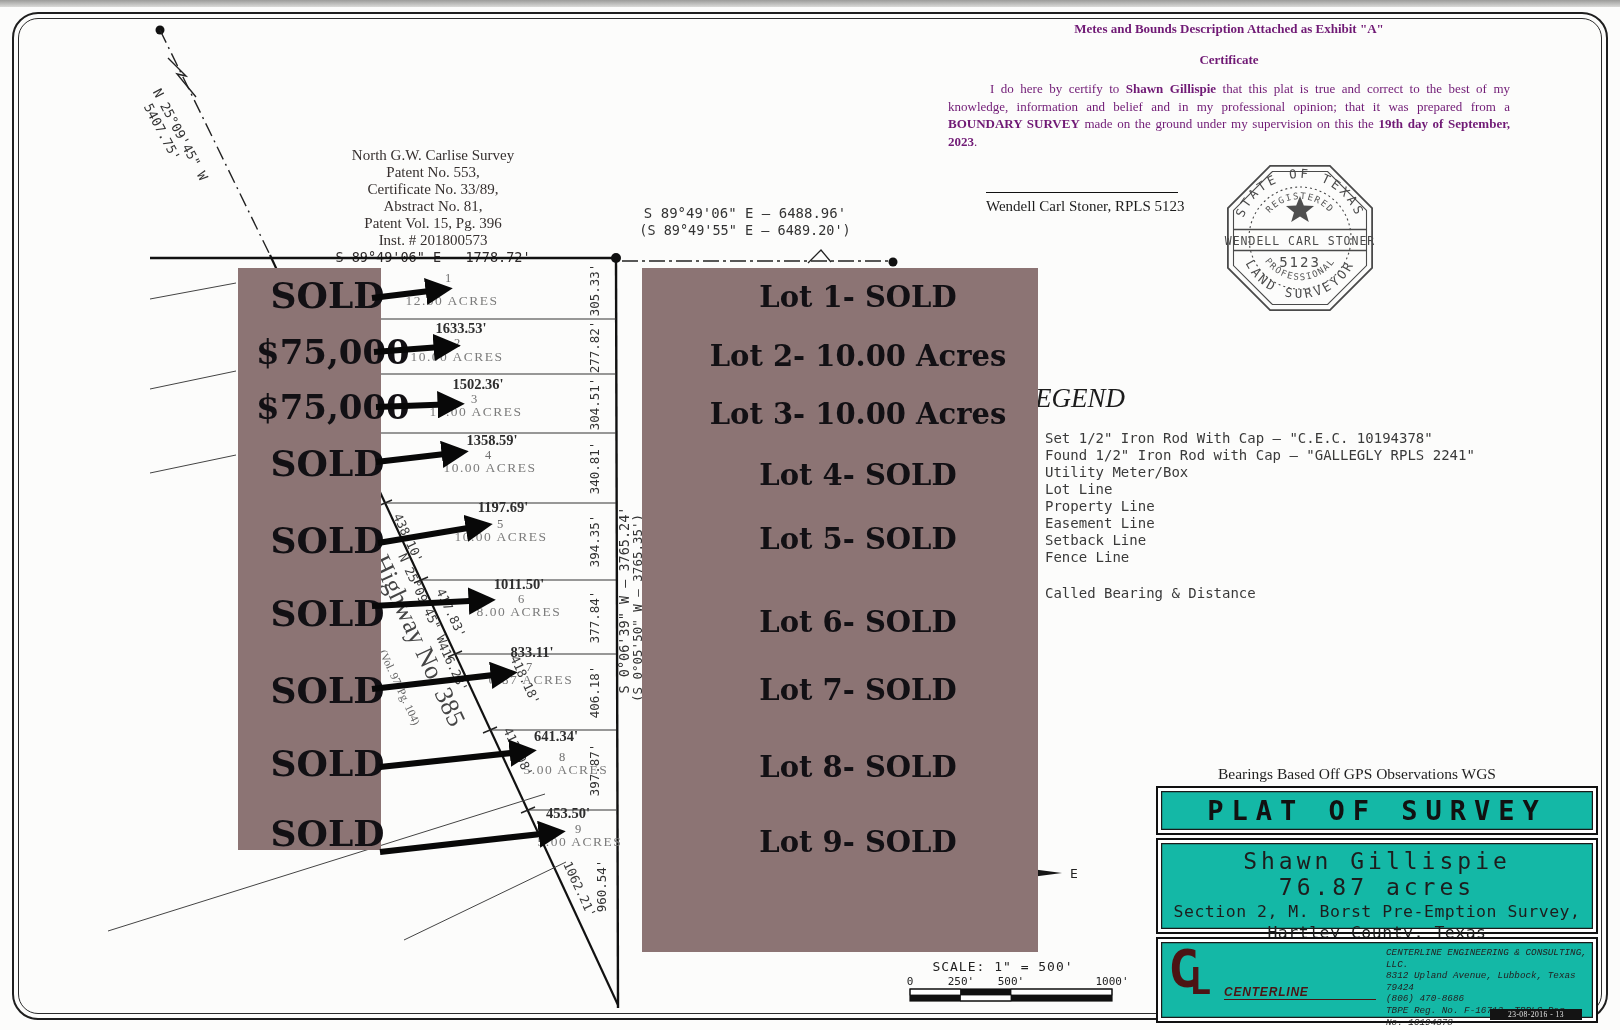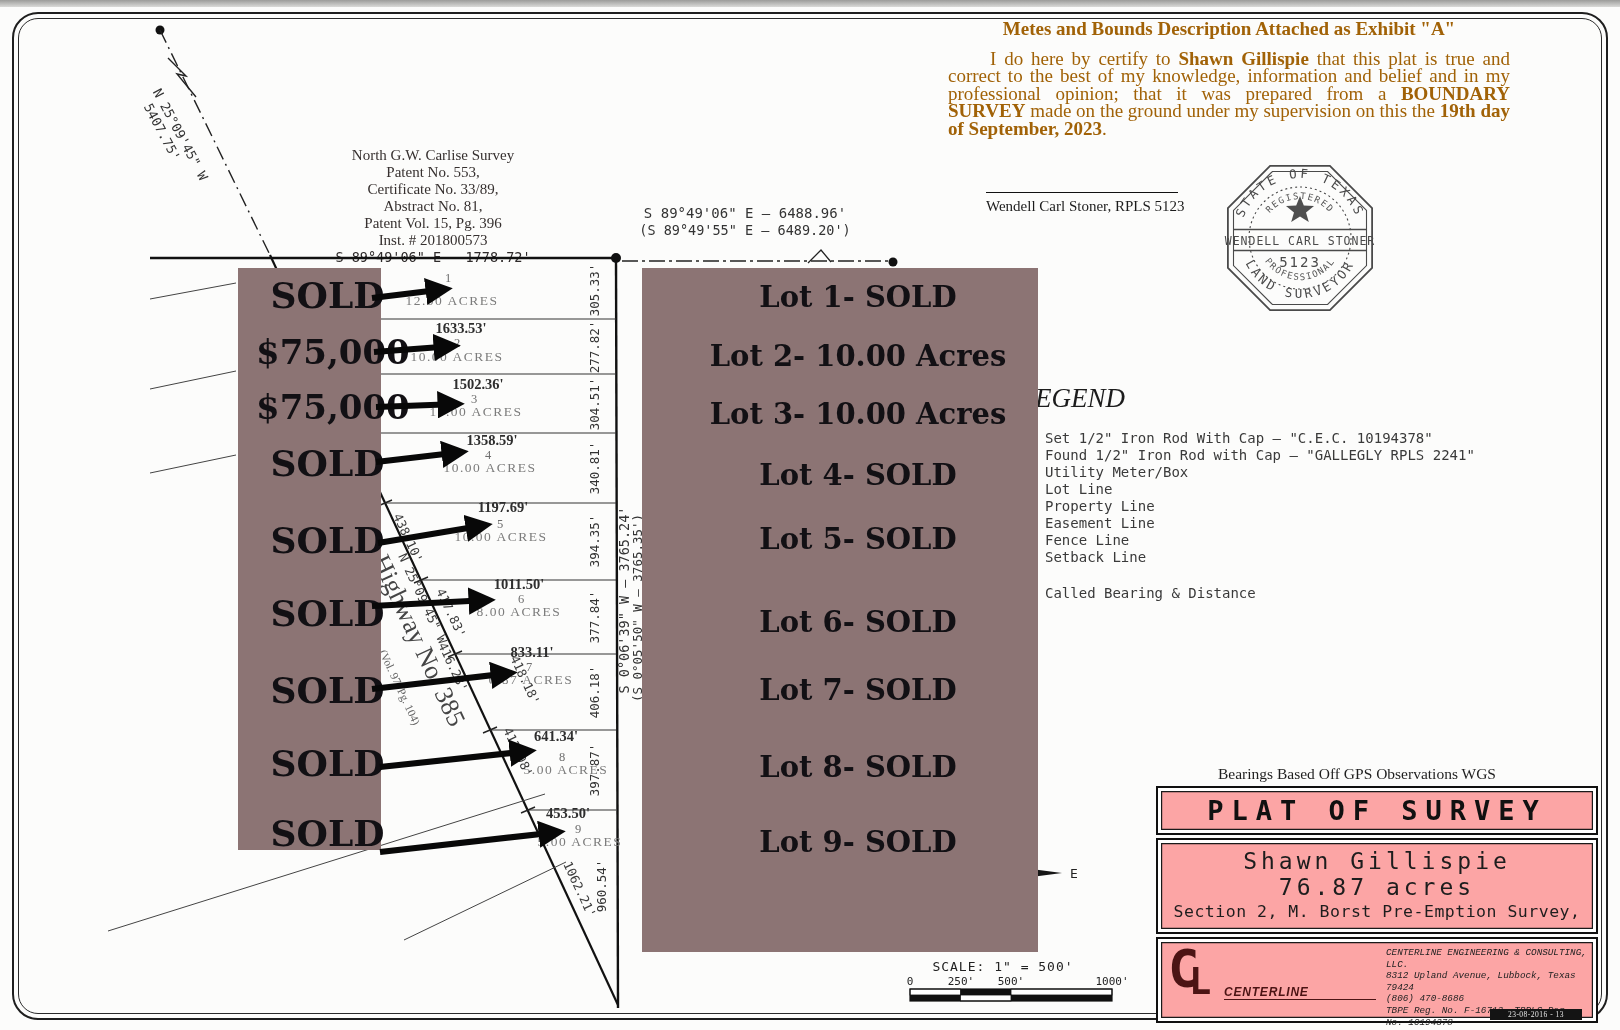--- a/index.html
+++ b/index.html
@@ -9,21 +9,21 @@
   .scan-edge{position:absolute;top:0;left:0;width:100%;height:7px;
     background:linear-gradient(#9c9c9a,#dadad8);}
   .frame-outer{position:absolute;top:12px;left:12px;right:12px;bottom:10px;
     border:2.5px solid #1e1e1e;border-radius:26px;}
   .frame-inner{position:absolute;top:18px;left:18px;right:18px;bottom:16px;
     border:1.5px solid #2a2a2a;border-radius:20px;}
   svg text{font-family:"DejaVu Sans Mono",monospace;}
   svg text.serif{font-family:"Liberation Serif",serif;}
 
   
-  .cert{left:948px;top:20px;width:562px;font-size:19px;line-height:17.6px;color:#a16207;}
+  .cert{left:948px;top:20px;width:562px;font-size:13px;line-height:17.6px;color:#701a75;}
   .cert-head{font-weight:bold;text-align:center;}
   .cert-title{font-weight:bold;text-align:center;margin-top:13px;}
   .cert-body{margin-top:12px;text-align:justify;text-indent:42px;}
   .sig-line{left:986px;top:192px;width:192px;border-top:1.4px solid #111;height:0;}
   .sig-name{left:986px;top:198px;font-size:15px;color:#1c1c1c;}
 
   
   .survey-block{left:322px;top:147px;width:222px;text-align:center;font-size:15px;
     line-height:16.9px;color:#36302f;}
   .survey-bearing{font-family:"DejaVu Sans Mono",monospace;font-size:13.5px;margin-top:1px;color:#2e2a2a;}
@@ -51,21 +51,21 @@
   .ovl-row{position:absolute;left:0;width:100%;text-align:center;white-space:nowrap;
     font-family:"DejaVu Serif",serif;font-weight:bold;color:#121014;line-height:34px;height:34px;margin-left:18px;}
   .row-sold{font-size:36px;}
   .row-price{font-size:34px;}
   .row-lot{font-size:29px;}
 
   .arrows{z-index:3;pointer-events:none;}
 
   
   .tblock{left:1156px;top:786px;width:442px;z-index:2;}
-  .tbox{border:2.5px solid #101010;background:#fca5a5;
+  .tbox{border:2.5px solid #101010;background:#14b8a6;
     box-shadow:inset 0 0 0 3px #fff, inset 0 0 0 4.2px #1a1a1a;margin-bottom:3px;position:relative;}
   .tb-title{height:45px;line-height:45px;text-align:center;
     font-family:"DejaVu Sans Mono",monospace;font-size:27px;font-weight:600;letter-spacing:8px;color:#111;}
   .tb-info{height:96px;text-align:center;font-family:"DejaVu Sans Mono",monospace;color:#1d1d1d;padding-top:8px;box-sizing:border-box;}
   .tb-name{font-size:23px;letter-spacing:4px;}
   .tb-acres{font-size:23px;letter-spacing:4px;}
   .tb-desc{font-size:16.5px;letter-spacing:0.5px;margin-top:2px;}
   .tb-co{height:82px;}
   .logo-c{position:absolute;left:10px;top:4px;font-family:"DejaVu Sans Mono",monospace;
     font-size:52px;font-weight:bold;color:#4c1414;line-height:52px;}
@@ -254,20 +254,21 @@
       <line x1="1234" y1="229.5" x2="1366" y2="229.5" stroke-width="1.3"></line>
       <line x1="1234" y1="250.5" x2="1366" y2="250.5" stroke-width="1.3"></line>
       <text x="1300" y="245" font-size="11.5" fill="#4a4a4a" stroke="none" text-anchor="middle" letter-spacing="1">WENDELL CARL STONER</text>
       <text x="1300" y="267" font-size="14" fill="#4a4a4a" stroke="none" text-anchor="middle" letter-spacing="2">5123</text>
     </g>
 
   </svg>
 
   <div class="abs cert">
     <div class="cert-head">Metes and Bounds Description Attached as Exhibit "A"</div>
+    <div class="cert-title">Certificate</div>
     <div class="cert-body"><span>I do here by certify to </span><b>Shawn Gillispie</b><span> that this plat is true and correct to the best of my knowledge, information and belief and in my professional opinion; that it was prepared from a </span><b>BOUNDARY SURVEY</b><span> made on the ground under my supervision on this the </span><b>19th day of September, 2023</b><span>.</span></div>
   </div>
   <div class="abs sig-line"></div>
   <div class="abs sig-name">Wendell Carl Stoner, RPLS 5123</div>
 
   <div class="abs survey-block">
     <div>North G.W. Carlise Survey</div>
     <div>Patent No. 553,</div>
     <div>Certificate No. 33/89,</div>
     <div>Abstract No. 81,</div>
@@ -285,22 +286,22 @@
   </div>
 
   <div class="abs legend-title">LEGEND</div>
   <div class="abs legend-items">
     <div>Set 1/2" Iron Rod With Cap — "C.E.C. 10194378"</div>
     <div>Found 1/2" Iron Rod with Cap — "GALLEGLY RPLS 2241"</div>
     <div>Utility Meter/Box</div>
     <div>Lot Line</div>
     <div>Property Line</div>
     <div>Easement Line</div>
+    <div>Setback Line</div>
     <div>Fence Line</div>
-    <div>Setback Line</div>
   </div>
   <div class="abs legend-footer">Called Bearing &amp; Distance</div>
 
   <div class="abs gps-note">Bearings Based Off GPS Observations WGS 84</div>
 
   <div class="abs ovl ovl-left">
     <div class="ovl-row row-sold" style="top:10px;">SOLD</div>
     <div class="ovl-row row-price" style="top:67px;">$75,000</div>
     <div class="ovl-row row-price" style="top:122px;">$75,000</div>
     <div class="ovl-row row-sold" style="top:178px;">SOLD</div>
@@ -341,20 +342,21 @@
       <line x1="380" y1="852" x2="559" y2="832"></line>
     </g>
   </svg>
 
   <div class="abs tblock">
     <div class="tbox tb-title">PLAT OF SURVEY</div>
     <div class="tbox tb-info">
       <div class="tb-name">Shawn Gillispie</div>
       <div class="tb-acres">76.87 acres</div>
       <div class="tb-desc">Section 2, M. Borst Pre-Emption Survey,</div>
+      <div class="tb-desc">Hartley County, Texas</div>
     </div>
     <div class="tbox tb-co">
       <span class="logo-c">C</span>
       <span class="logo-l">L</span>
       <div class="logo-lines">
         <div class="logo-line">CENTERLINE</div>
         <div class="logo-line">ENGINEERING &amp;</div>
         <div class="logo-line">CONSULTING, LLC</div>
       </div>
       <div class="co-col">

